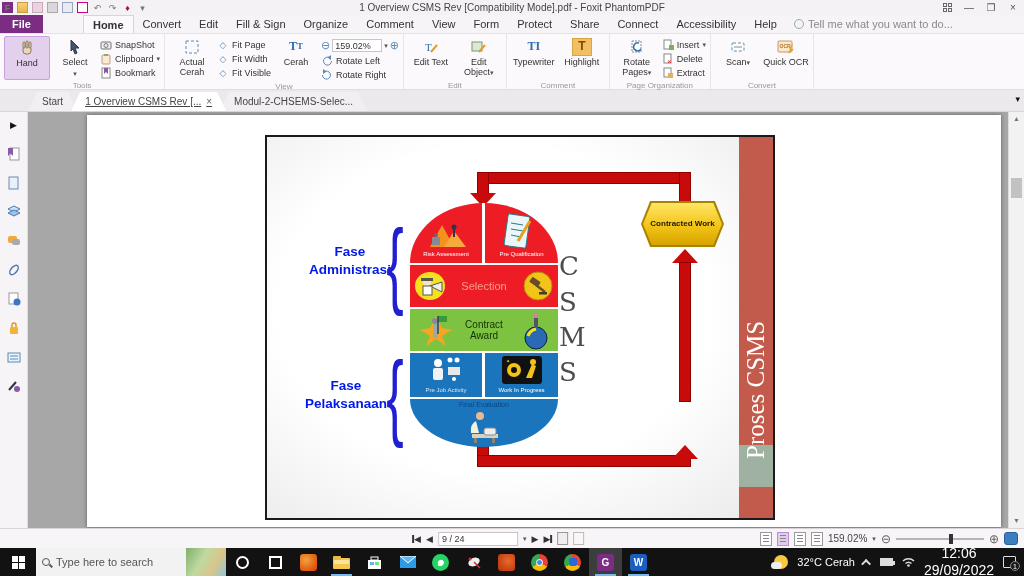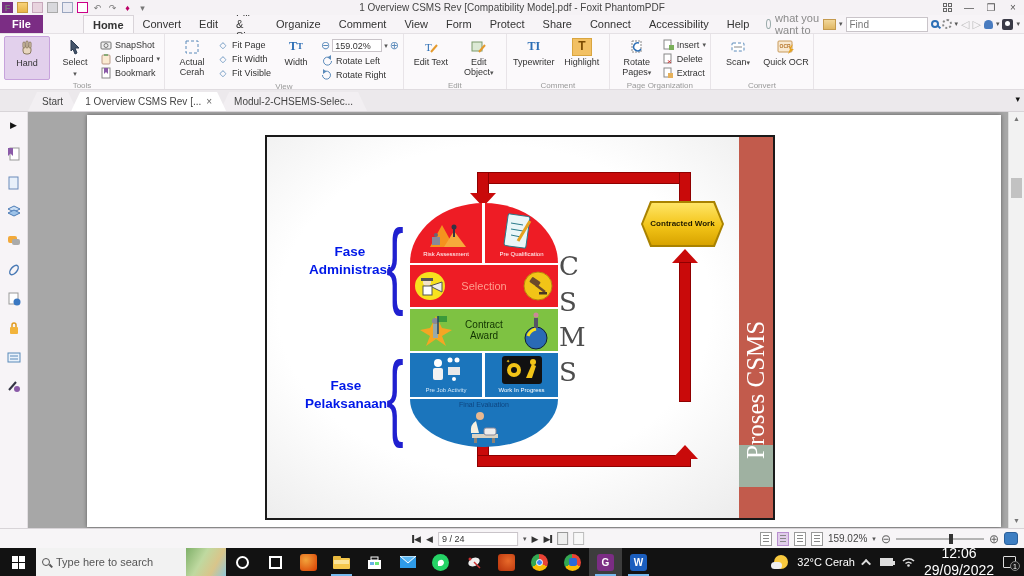--- a/index.html
+++ b/index.html
@@ -54,21 +54,21 @@
   .icon12 { width:12px; height:12px; display:flex; align-items:center; justify-content:center; }
   .zoomrow { display:flex; align-items:center; gap:2px; height:15px; }
   .zoominput { width:50px; height:13px; font-size:9px; border:1px solid #C9C4C9; padding:0 2px; background:#fff; color:#333; }
   .dd { font-size:7px; color:#555; }
   .hl-t { width:20px; height:18px; background:#F2C063; border:1px solid #D9A53F; display:flex; align-items:center; justify-content:center; font-weight:bold; color:#7A4A00; font-size:12px; }
   .tt-blue { color:#2C6EB5; font-weight:bold; font-size:12px; font-family:"Liberation Serif",serif; }
 
   
   .doctabs { height:22px; background:#ECE9EC; display:flex; align-items:flex-end; padding-left:28px; position:relative; border-bottom:1px solid #D8D4D8; }
   .dtab { height:19px; display:flex; align-items:center; justify-content:center; gap:5px; font-size:10px; color:#444; padding:0 14px; clip-path:polygon(9px 0, calc(100% - 9px) 0, 100% 100%, 0 100%); background:#F2EFF2; margin-right:-6px; }
-  .dtab.active { background:#FFFFFF; z-index:2; font-weight:normal; }
+  .dtab.active { background:#FFFFFF; z-index:2; font-weight:normal;text-decoration:underline; }
   .dtab .x { font-size:10px; color:#666; }
   .tab-overflow { position:absolute; right:4px; top:4px; font-size:9px; color:#111; }
 
   
   .main { flex:1; display:flex; position:relative; background:#A7A7A7; overflow:hidden; }
   .panelbar { width:28px; background:#F7F4F7; border-right:1px solid #E2DEE2; display:flex; flex-direction:column; align-items:center; gap:13px; padding-top:5px; }
   .pico { width:16px; height:16px; display:flex; align-items:center; justify-content:center; font-size:9px; }
   .docarea { flex:1; position:relative; }
   .page { position:absolute; left:59px; top:3px; width:914px; height:412px; background:#fff; box-shadow:0 0 4px rgba(0,0,0,.45); }
   .vscroll { width:16px; background:#F2F2F2; border-left:1px solid #DDD; position:relative; }
@@ -185,34 +185,20 @@
     <span class="mtab">Form</span>
     <span class="mtab">Protect</span>
     <span class="mtab">Share</span>
     <span class="mtab">Connect</span>
     <span class="mtab">Accessibility</span>
     <span class="mtab">Help</span>
     <span class="tellme">
         <span class="bulb"></span>
         <span>Tell me what you want to do...</span>
       </span>
-    <div class="findbar">
-      <span class="sficon"></span>
-      <span class="dd">▾</span>
-      <input class="findinput" placeholder="Find" style="">
-      <span class="mag"></span>
-      <span class="gear"></span>
-      <span class="dd">▾</span>
-      <span class="dim">◁</span>
-      <span class="dim">▷</span>
-      <span class="bell"></span>
-      <span class="dd">▾</span>
-      <span class="avatar"></span>
-      <span class="dd">▾</span>
-    </div>
   </div>
 
   <div class="ribbon">
     <div class="rgroup">
       <div class="rbody">
         <div class="bigbtn sel">
           <span class="icon18">
               <svg width="16" height="16">
                 <rect x="4" y="6" width="8" height="8" rx="3" fill="#E8D6BE" stroke="#8A7A60"></rect>
                 <rect x="4" y="2" width="2" height="6" rx="1" fill="#E8D6BE" stroke="#8A7A60"></rect>
@@ -284,21 +270,21 @@
               <span class="icon12" style="color:#5A8ABA">◇</span>
               <span>Fit Width</span>
             </div>
           <div class="smallbtn">
               <span class="icon12" style="color:#5A8ABA">◇</span>
               <span>Fit Visible</span>
             </div>
         </div>
         <div class="bigbtn">
           <span class="icon18 tt-blue">T<span style="font-size:9px">T</span></span>
-          <span>Width</span>
+          <span>Cerah</span>
         </div>
         <div class="smallcol">
           <div class="zoomrow">
             <span style="color:#5A8ABA;font-size:11px">⊖</span>
             <input class="zoominput" value="159.02%" style="">
             <span class="dd">▾</span>
             <span style="color:#5A8ABA;font-size:11px">⊕</span>
           </div>
           <div class="smallbtn">
               <span class="icon12">

